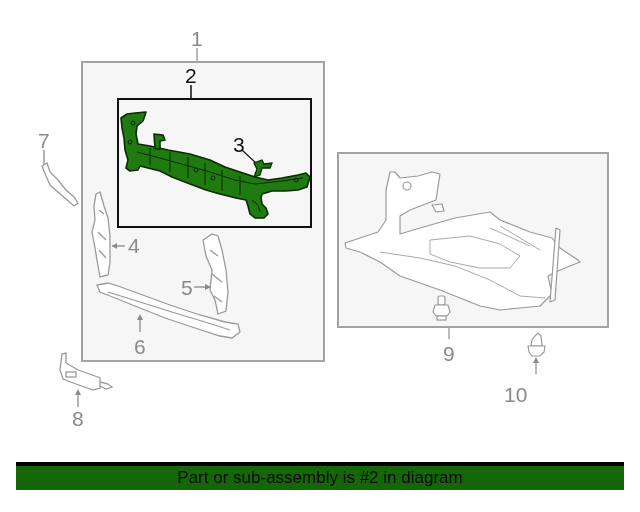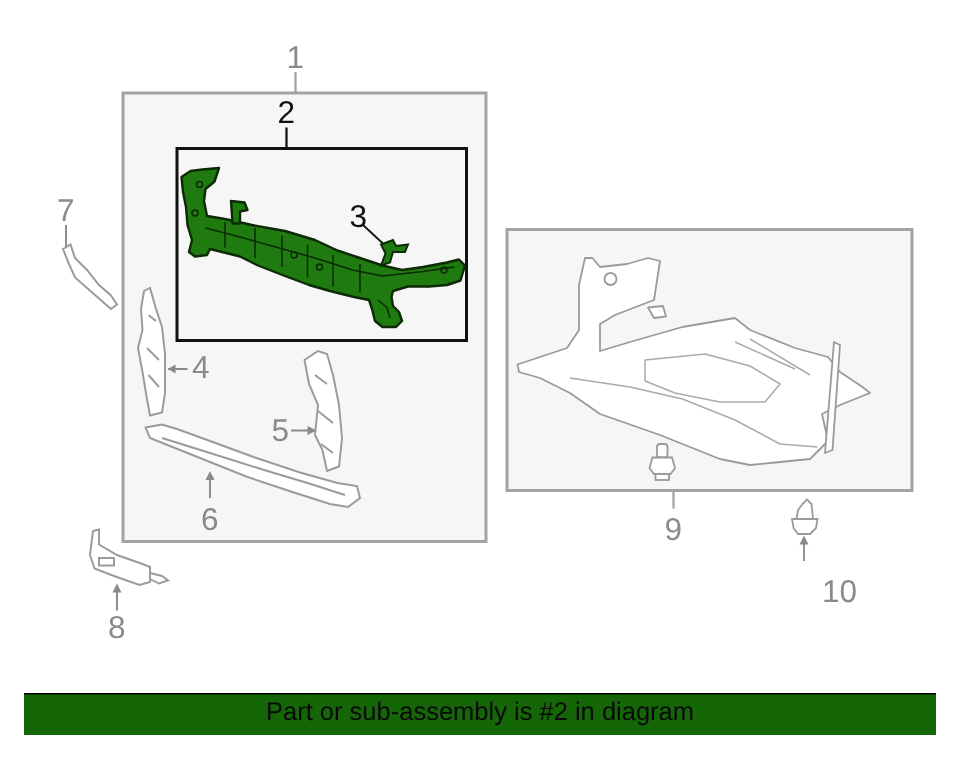--- a/index.html
+++ b/index.html
@@ -1,21 +1,21 @@
 <!DOCTYPE html>
 <html><head>
 <meta charset="utf-8">
 <style>
   html, body { margin:0; padding:0; background:#ffffff; }
   body { width:640px; height:512px; position:relative; overflow:hidden; font-family:"Liberation Sans", sans-serif; }
   #diagram { position:absolute; left:0; top:0; width:640px; height:512px; }
   .callout { position:absolute; font-family:"Liberation Sans", sans-serif; font-size:21px; line-height:21px; color:#8a8a8a; }
   .callout.dark { color:#111111; }
   #banner { position:absolute; left:16px; top:462px; width:608px; height:28px; background:#146607;
-            border-top:1px solid #000000; text-align:center; color:#0a0a0a; font-size:17px; line-height:18px; padding-top:3px; box-sizing:border-box; }
+            border-top:4px solid #000000; text-align:center; color:#0a0a0a; font-size:17px; line-height:18px; padding-top:3px; box-sizing:border-box; }
   #banner div { white-space:nowrap; }
 </style>
 </head>
 <body>
 
 <svg id="diagram" viewBox="0 0 640 512" xmlns="http://www.w3.org/2000/svg">
 
   <g>
     <line x1="197" y1="48" x2="197" y2="62" stroke="#a3a3a3" stroke-width="1.5"></line>
     <rect x="82" y="62" width="242" height="299" fill="#f6f6f6" stroke="#a3a3a3" stroke-width="2"></rect>
@@ -113,17 +113,17 @@
 
 <div class="callout" style="left:191px;top:28px;">1</div>
 <div class="callout dark" style="left:185px;top:65px;">2</div>
 <div class="callout dark" style="left:233px;top:134px;">3</div>
 <div class="callout" style="left:128px;top:235px;">4</div>
 <div class="callout" style="left:181px;top:277px;">5</div>
 <div class="callout" style="left:134px;top:336px;">6</div>
 <div class="callout" style="left:38px;top:130px;">7</div>
 <div class="callout" style="left:72px;top:408px;">8</div>
 <div class="callout" style="left:443px;top:343px;">9</div>
-<div class="callout" style="left:548px;top:384px;">10</div>
+<div class="callout" style="left:504px;top:384px;">10</div>
 
 <div id="banner">
   <div>Part or sub-assembly is #2 in diagram</div>
 </div>
 
 </body></html>

